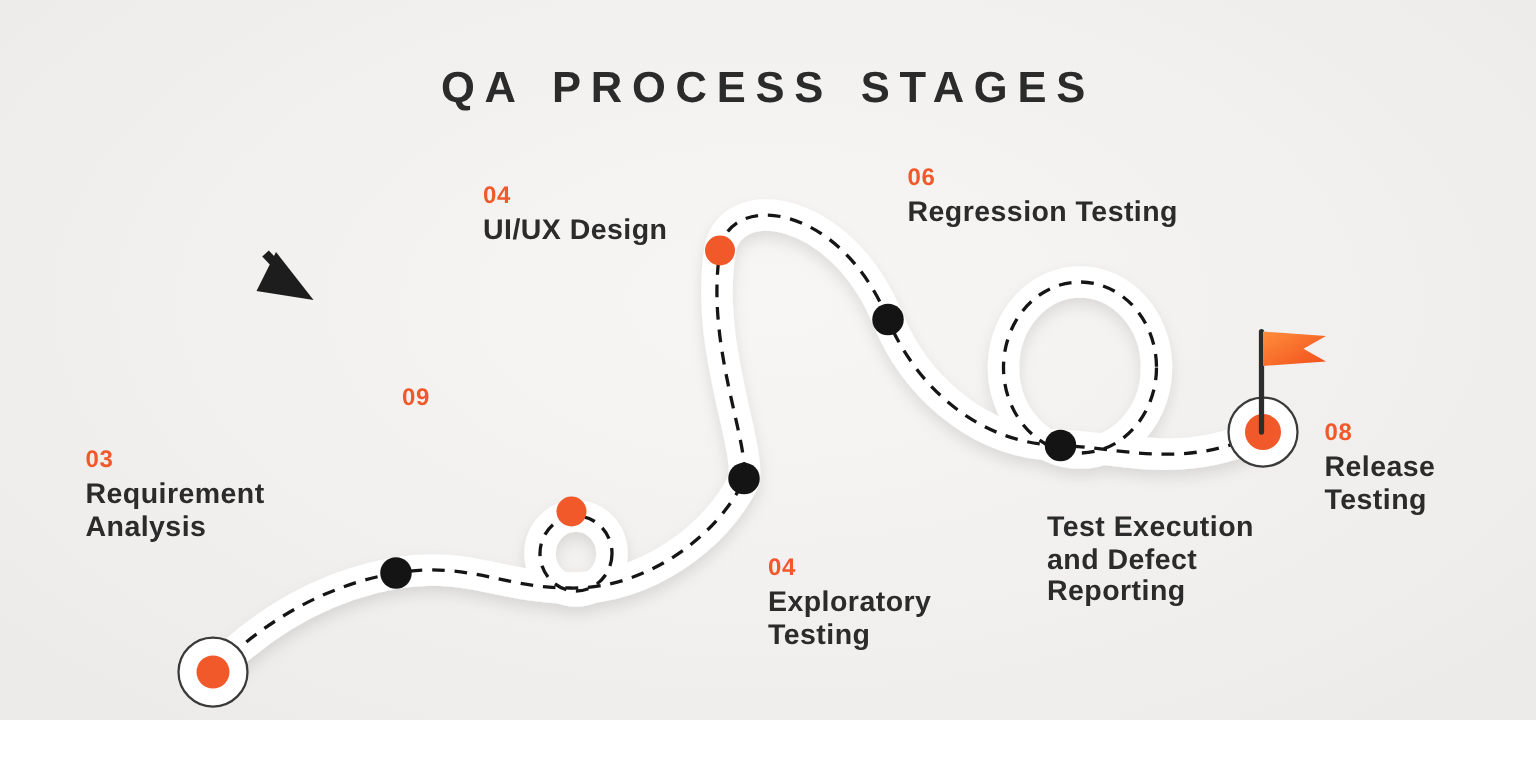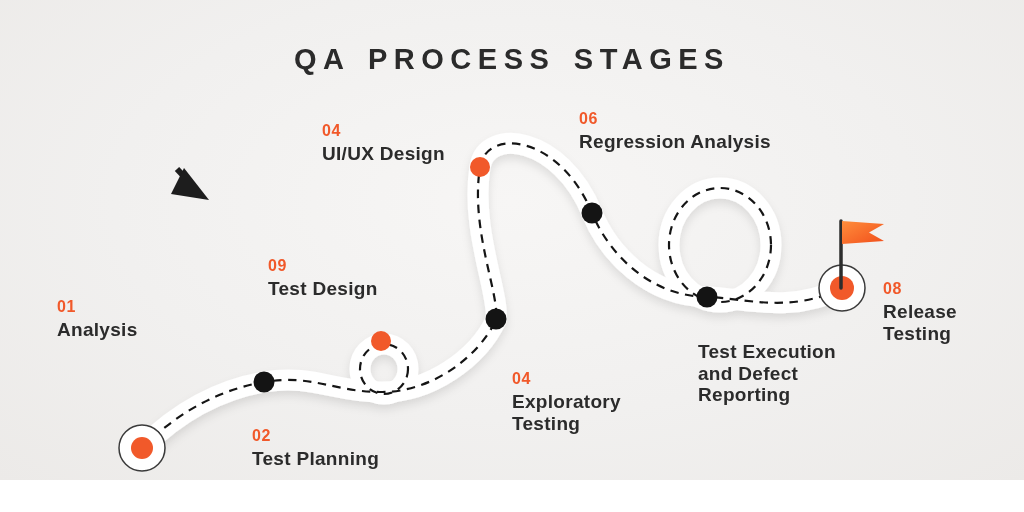--- a/index.html
+++ b/index.html
@@ -139,48 +139,44 @@
     <circle class="dot-black" cx="592" cy="213" r="10.5"></circle>
     <circle class="dot-black" cx="707" cy="297" r="10.5"></circle>
 
     <g>
       <line class="arrow-tail" x1="177" y1="169" x2="193" y2="186"></line>
       <polygon class="arrow-fill" points="184,168 209,200 171,194"></polygon>
     </g>
   </svg>
 
   <div class="stage" style="left:57px; top:297px">
-    <div class="num">01</div>
+    <div class="num">03</div>
+    <div class="nameline">Requirement</div>
     <div class="nameline">Analysis</div>
   </div>
 
-  <div class="stage" style="left:252px; top:426px">
-    <div class="num">02</div>
-    <div class="nameline">Test Planning</div>
-  </div>
 
   <div class="stage" style="left:268px; top:256px">
     <div class="num">09</div>
-    <div class="nameline">Test Design</div>
   </div>
 
   <div class="stage" style="left:322px; top:121px">
     <div class="num">04</div>
     <div class="nameline">UI/UX Design</div>
   </div>
 
   <div class="stage" style="left:512px; top:369px">
     <div class="num">04</div>
     <div class="nameline">Exploratory</div>
     <div class="nameline">Testing</div>
   </div>
 
-  <div class="stage" style="left:579px; top:109px">
+  <div class="stage" style="left:605px; top:109px">
     <div class="num">06</div>
-    <div class="nameline">Regression Analysis</div>
+    <div class="nameline">Regression Testing</div>
   </div>
 
   <div class="stage" style="left:698px; top:341px">
     <div class="nameline">Test Execution</div>
     <div class="nameline">and Defect</div>
     <div class="nameline">Reporting</div>
   </div>
 
   <div class="stage" style="left:883px; top:279px">
     <div class="num">08</div>

